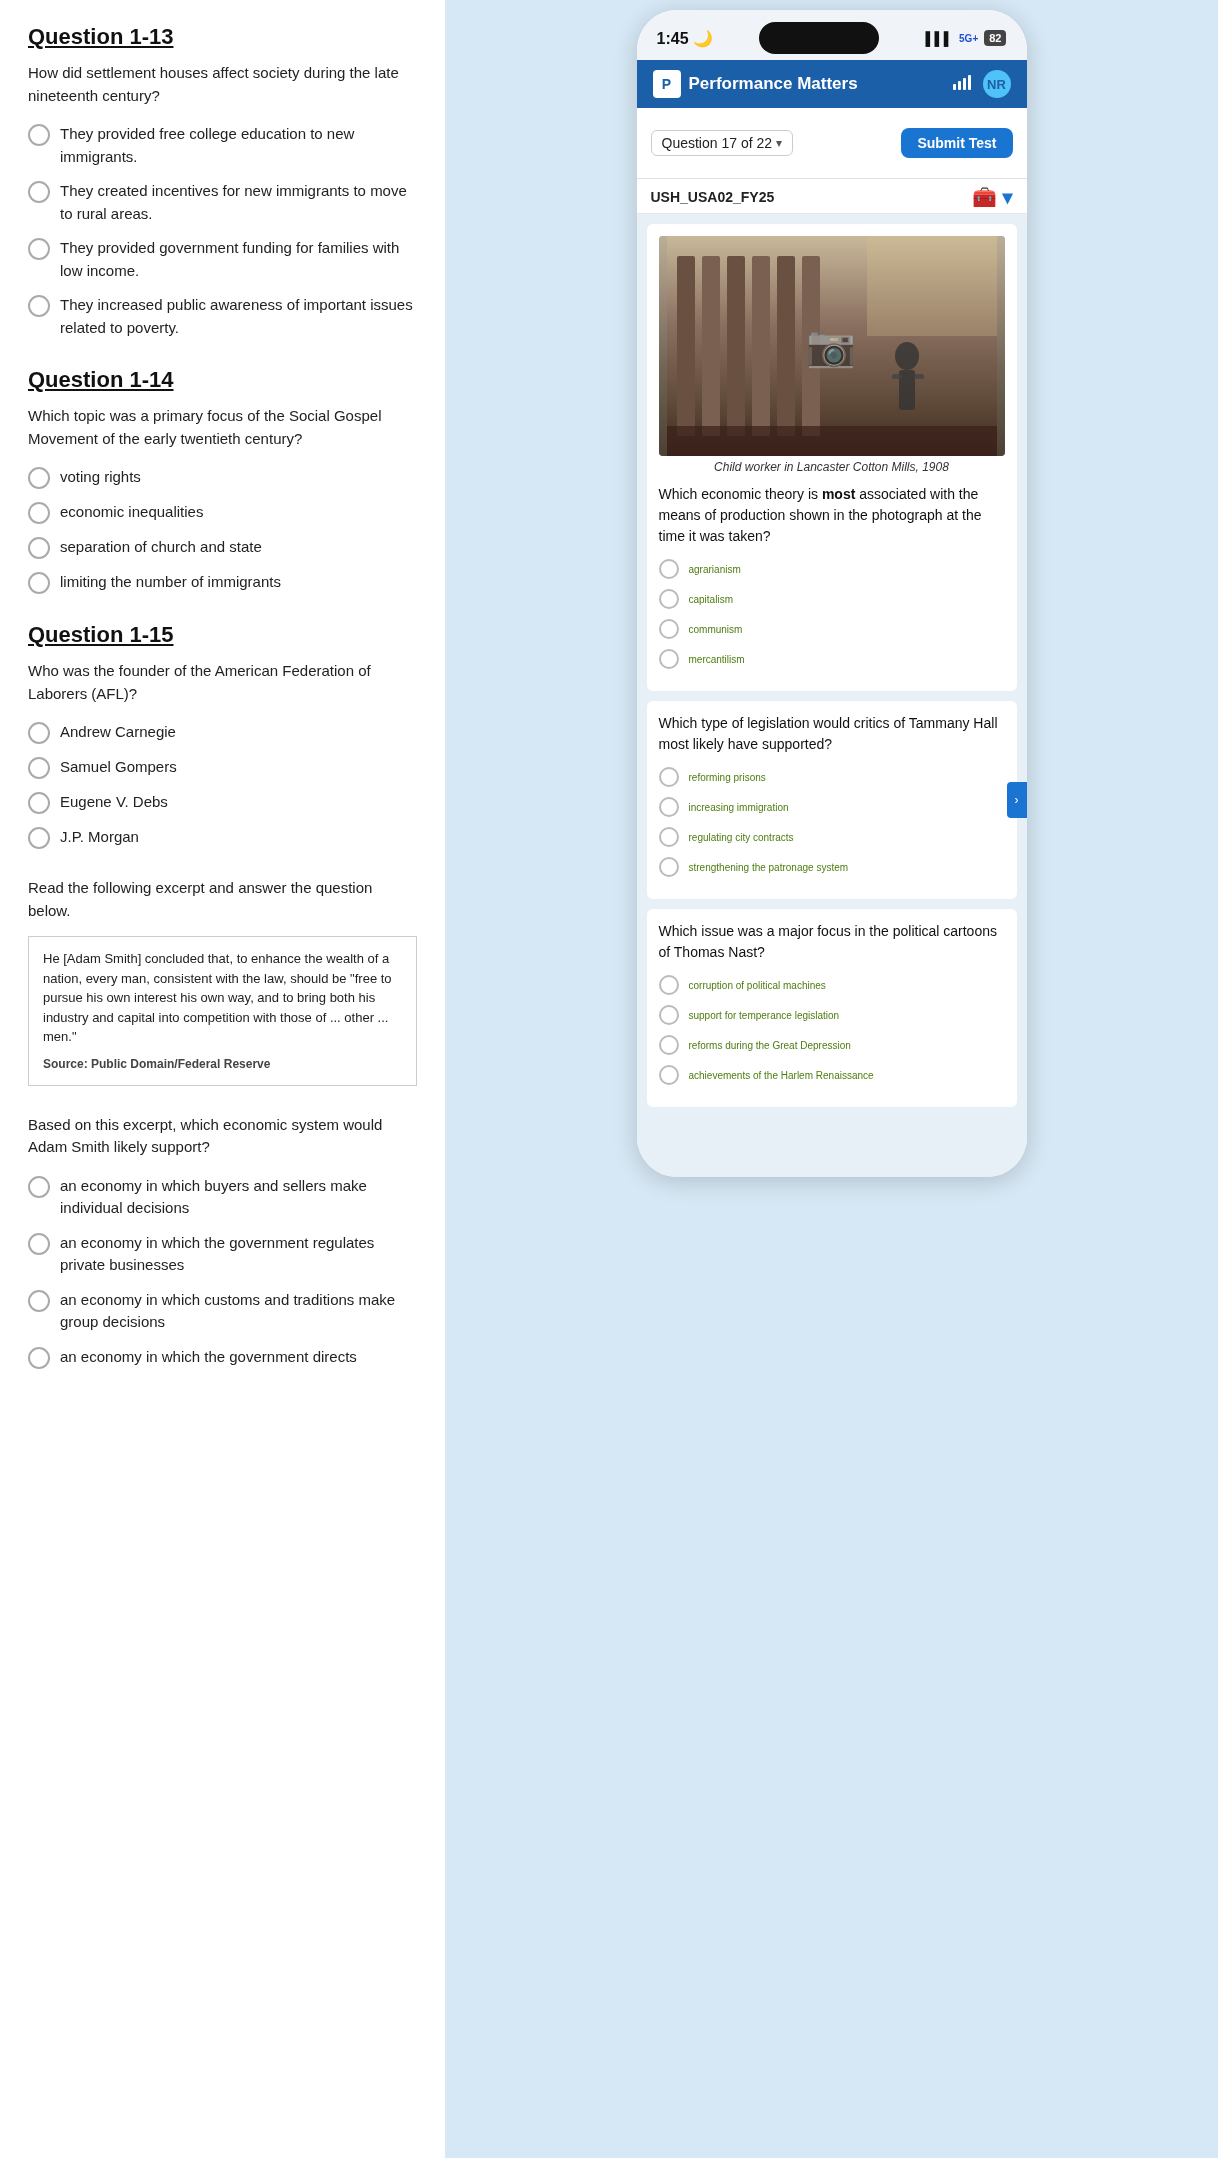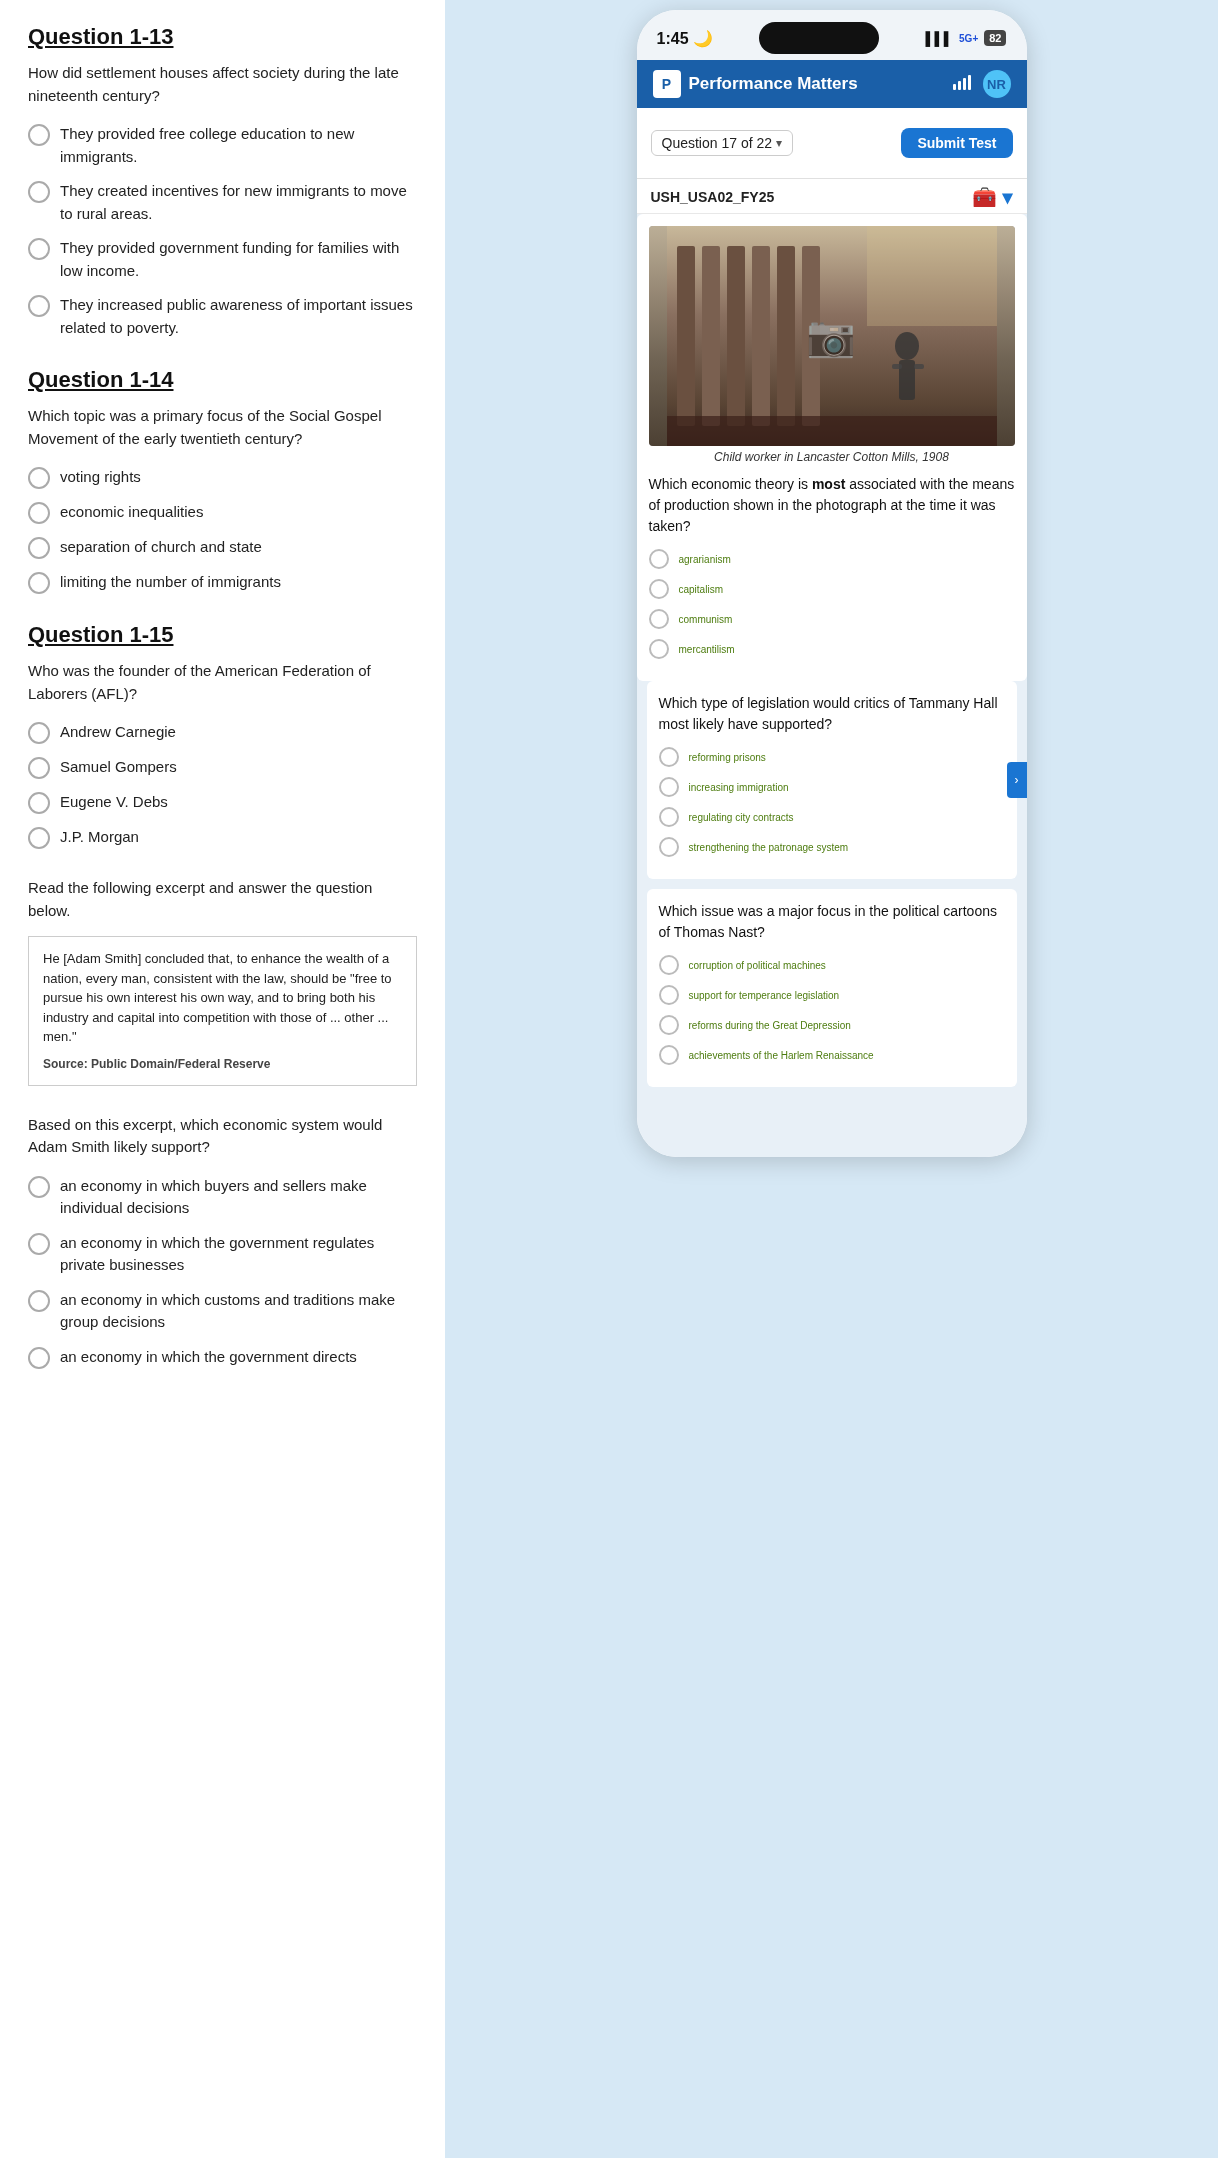--- a/index.html
+++ b/index.html
@@ -273,21 +273,21 @@
     
     .phone-content {
       background: #e8f0f7;
       padding: 0;
       overflow-y: auto;
     }
 
     
     .q17-section {
       background: #fff;
-      margin: 0;
+      margin: 10px;
       border-radius: 6px;
       padding: 12px;
     }
 
     .photo-caption-container {
       text-align: center;
       margin-bottom: 10px;
     }
 
     .photo-placeholder {

